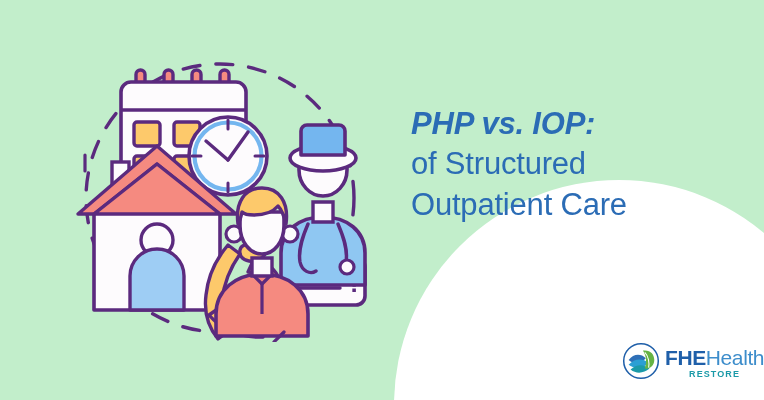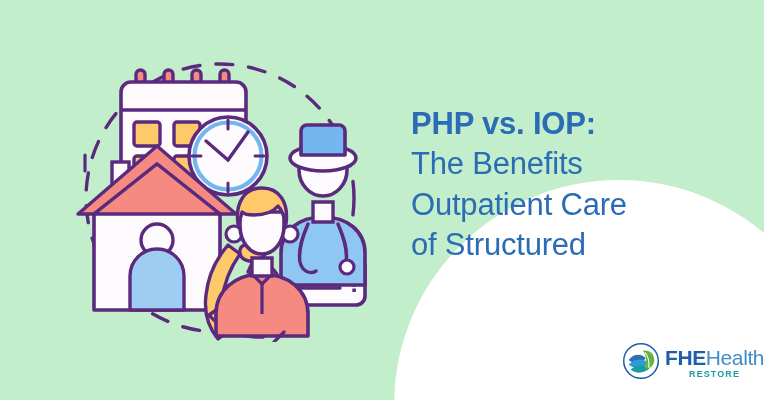--- a/index.html
+++ b/index.html
@@ -51,20 +51,21 @@
     line-height: 1.30;
   }
   .title-line {
     display: block;
     font-size: 31px;
     letter-spacing: -0.2px;
     white-space: nowrap;
   }
   .title-line.bold {
     font-weight: bold;
+    font-style: italic;
   }
   .title-line.light {
     font-weight: normal;
   }
   
   .logo {
     position: absolute;
     left: 622px;
     top: 342px;
     display: flex;
@@ -228,23 +229,22 @@
       <path d="M172 168 a22 28 0 0 0 44 0 l0 -14 l-44 0 Z" fill="#fdfbfd" stroke="#5b2a7e" stroke-width="3.6" stroke-linejoin="round"></path>
 
       <path d="M170 166 c-3 -22 7 -36 24 -36 c17 0 27 14 24 36 c-2 -8 -4 -14 -8 -18 c-5 6 -14 9 -24 9 c-6 0 -10 -1 -12 -3 c-1 5 -2 9 -4 12 Z" fill="#fdc96b" stroke="#5b2a7e" stroke-width="3.4" stroke-linejoin="round"></path>
     </g>
 
     <line x1="206" y1="284" x2="216" y2="274" stroke="#5b2a7e" stroke-width="3.2" stroke-linecap="round"></line>
   </svg>
 
   <div class="title-block">
     <span class="title-line bold">PHP vs. IOP:</span>
-    <span class="title-line light">The Benefits</span>
+    <span class="title-line light">of Structured</span>
     <span class="title-line light">Outpatient Care</span>
-    <span class="title-line light">of Structured</span>
   </div>
 
   <div class="logo">
     <svg class="logo-mark" viewBox="0 0 40 40">
       <circle cx="20" cy="20" r="18.2" fill="#ffffff" stroke="#1f5fa9" stroke-width="1.6"></circle>
       <path d="M7 19 c5 -7 13 -7 18 -2 c-5 6 -13 7 -18 2 Z" fill="#2e6fb7"></path>
       <path d="M7 24 c6 -7 15 -7 21 -2 c-6 6 -15 7 -21 2 Z" fill="#2b9fd4"></path>
       <path d="M9 29 c6 -6 14 -6 20 -1 c-6 5 -14 6 -20 1 Z" fill="#1b9aa8"></path>
       <path d="M22 9 c8 -1 12 4 12 10 c0 6 -5 10 -10 9 c2 -6 2 -13 -2 -19 Z" fill="#66b344"></path>
       <path d="M24 11 c4 4 5 11 4 16" fill="none" stroke="#ffffff" stroke-width="1.1"></path>

